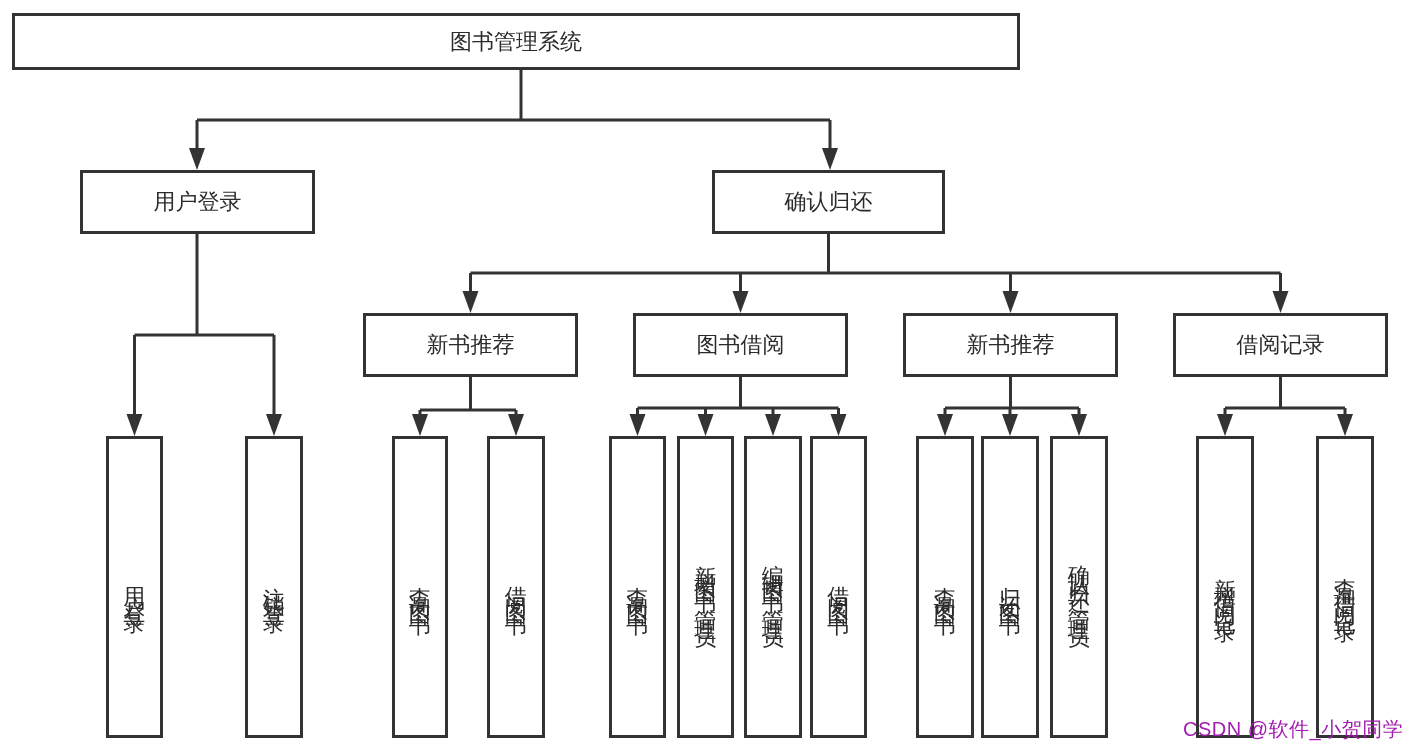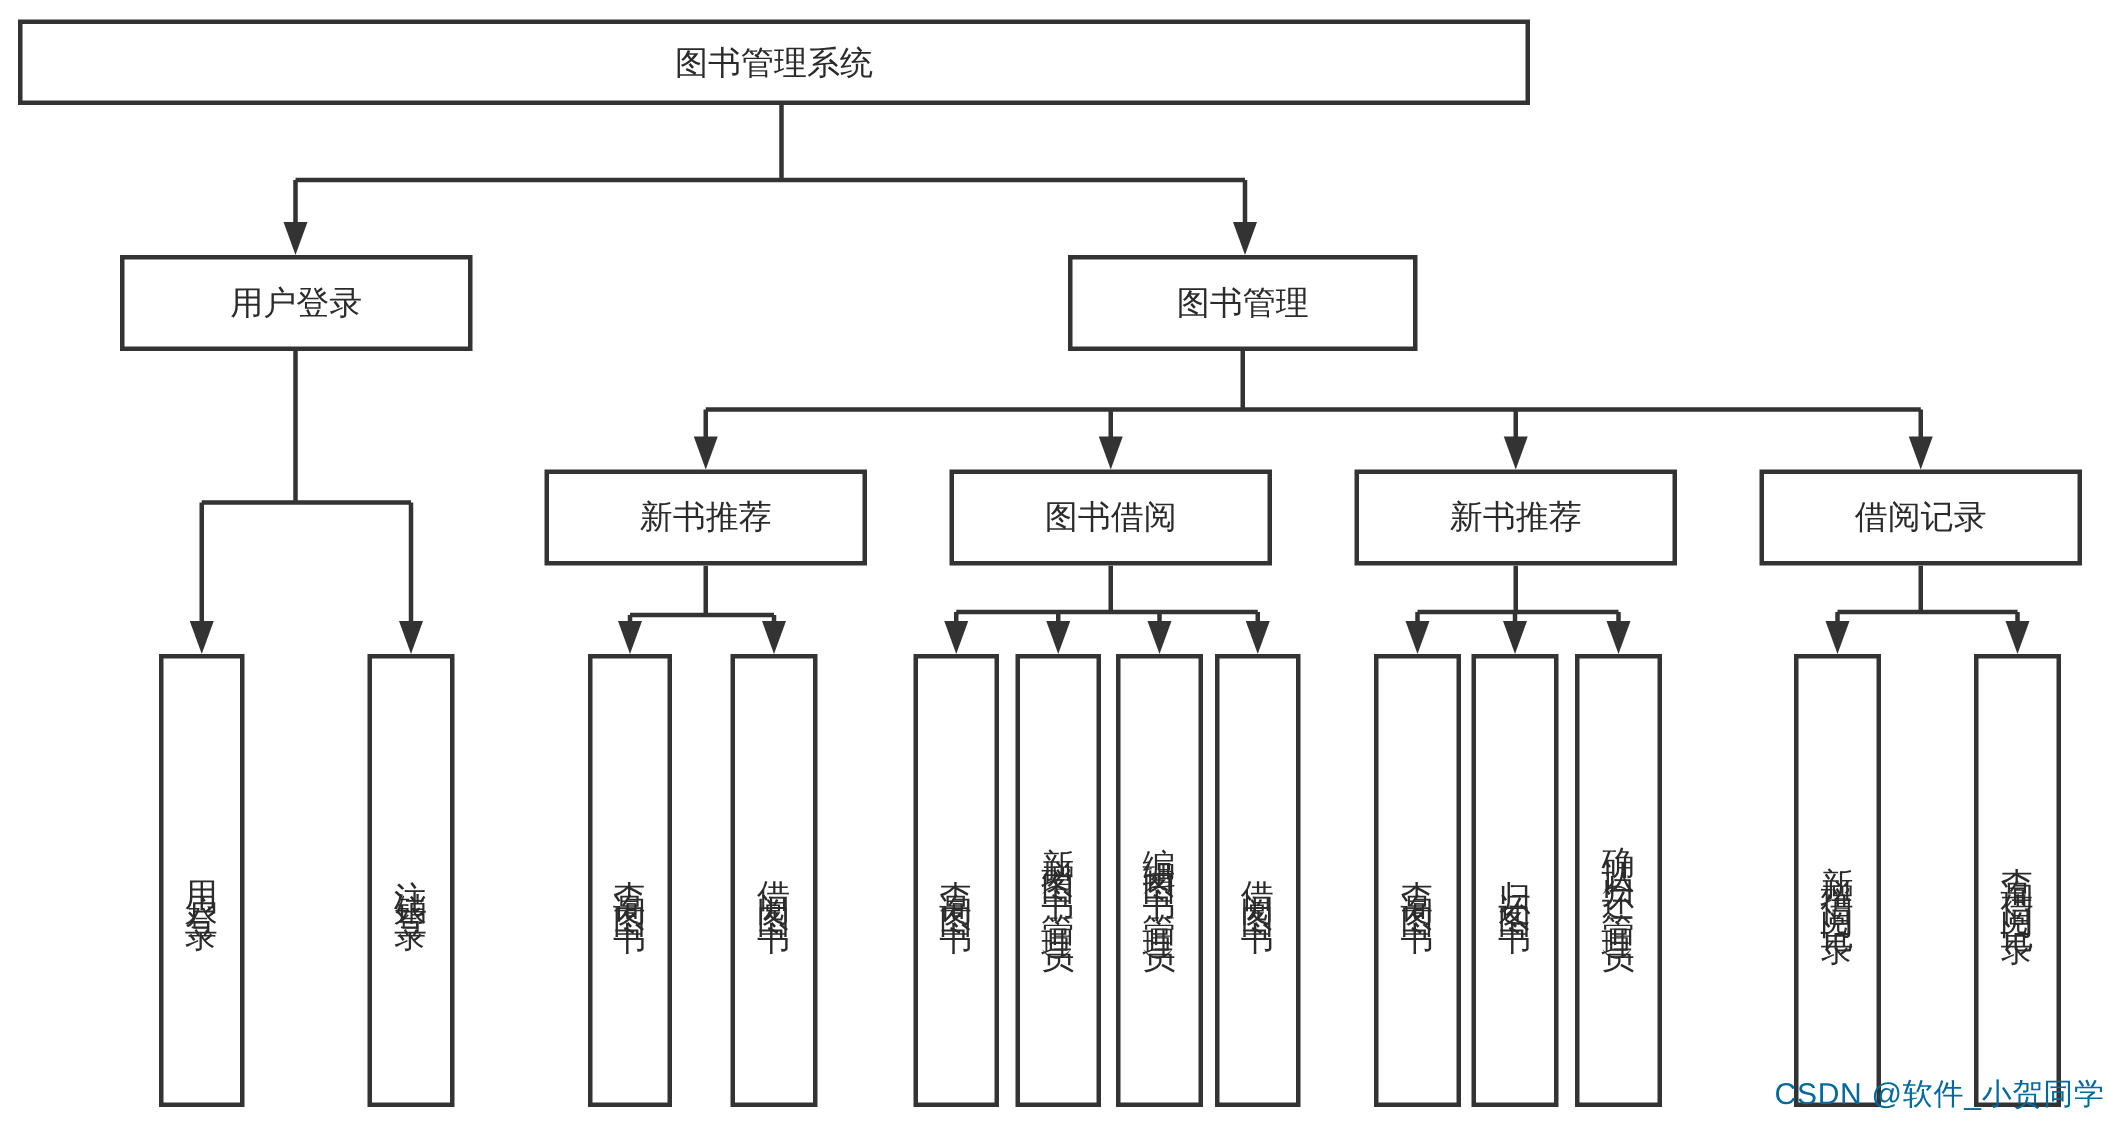--- a/index.html
+++ b/index.html
@@ -80,21 +80,21 @@
   </svg>
 
   <div class="box" style="left: 12px; top: 13px; width: 1008px; height: 57px; border-color: rgb(51, 51, 51); color: rgb(43, 43, 43);">
     <span>图书管理系统</span>
   </div>
 
   <div class="box" style="left: 80px; top: 170px; width: 235px; height: 64px; border-color: rgb(51, 51, 51); color: rgb(43, 43, 43);">
     <span>用户登录</span>
   </div>
   <div class="box" style="left: 712px; top: 170px; width: 233px; height: 64px; border-color: rgb(51, 51, 51); color: rgb(43, 43, 43);">
-    <span>图书管理</span>
+    <span>确认归还</span>
   </div>
 
   <div class="box" style="left: 363px; top: 313px; width: 215px; height: 64px; border-color: rgb(51, 51, 51); color: rgb(43, 43, 43);">
     <span>新书推荐</span>
   </div>
   <div class="box" style="left: 633px; top: 313px; width: 215px; height: 64px; border-color: rgb(51, 51, 51); color: rgb(43, 43, 43);">
     <span>图书借阅</span>
   </div>
   <div class="box" style="left: 903px; top: 313px; width: 215px; height: 64px; border-color: rgb(51, 51, 51); color: rgb(43, 43, 43);">
     <span>新书推荐</span>
@@ -140,15 +140,15 @@
     <span>确认归还（管理员）</span>
   </div>
 
   <div class="box vbox" style="left: 1196px; top: 436px; width: 58px; height: 302px; border-color: rgb(51, 51, 51); color: rgb(43, 43, 43);">
     <span>新增借阅记录</span>
   </div>
   <div class="box vbox" style="left: 1316px; top: 436px; width: 58px; height: 302px; border-color: rgb(51, 51, 51); color: rgb(43, 43, 43);">
     <span>查询借阅记录</span>
   </div>
 
-  <div class="watermark" style="color: #0369a1; text-align: center;">CSDN @软件_小贺同学</div>
+  <div class="watermark" style="color: #a21caf; text-align: center;">CSDN @软件_小贺同学</div>
 
 </div>
 
 </body></html>

